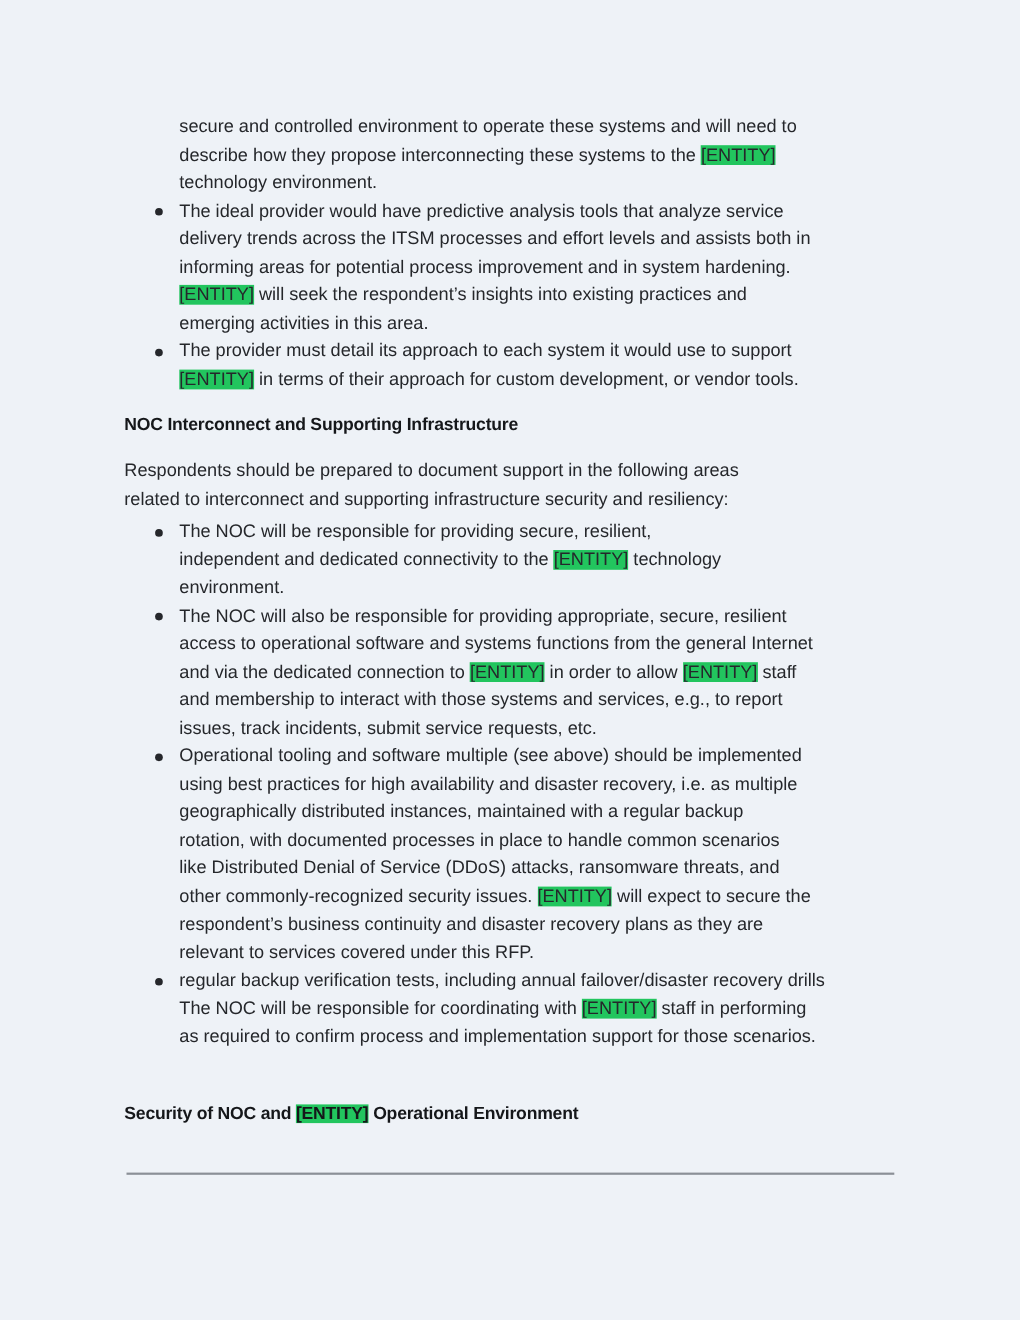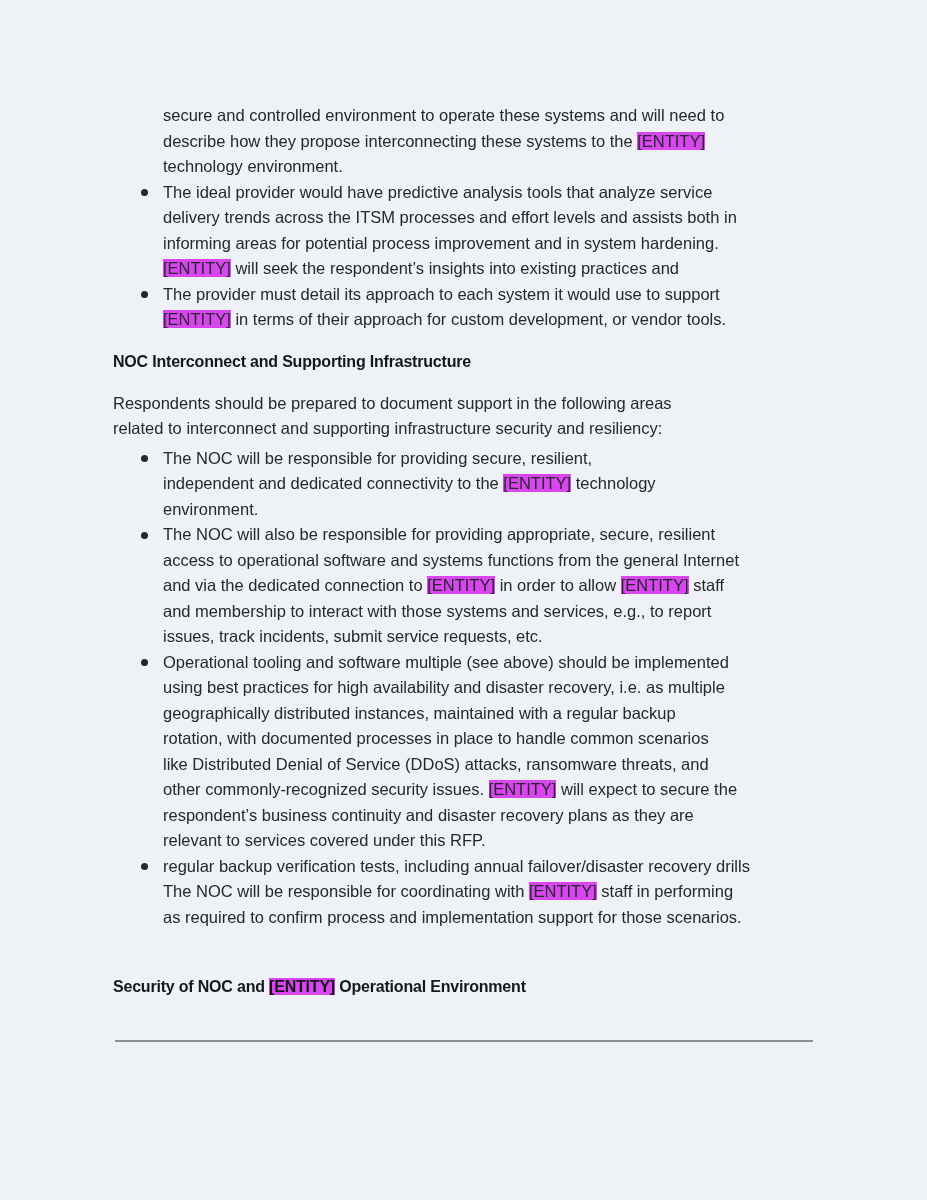--- a/index.html
+++ b/index.html
@@ -63,40 +63,41 @@
   .blk-spacer {
     height: 28px;
   }
   .blk-divider {
     border: none;
     border-top: 2px solid #8b9097;
     margin: 40px 0 0 2px;
     width: 698px;
   }
   .hl {
-    background: #d946ef;
+    background: #22c55e;
   }
 </style>
 </head>
 <body>
 
 <div class="page">
   <div class="doc">
       <ul class="blk-list">
         <li>
           <div class="line"><span>secure and controlled environment to operate these systems and will need to</span></div>
           <div class="line"><span>describe how they propose interconnecting these systems to the </span><span class="hl">[ENTITY]</span></div>
           <div class="line"><span>technology environment.</span></div>
         </li>
         <li>
           <span class="bullet-marker"></span>
           <div class="line"><span>The ideal provider would have predictive analysis tools that analyze service</span></div>
           <div class="line"><span>delivery trends across the ITSM processes and effort levels and assists both in</span></div>
           <div class="line"><span>informing areas for potential process improvement and in system hardening.</span></div>
           <div class="line"><span class="hl">[ENTITY]</span><span> will seek the respondent’s insights into existing practices and</span></div>
+          <div class="line"><span>emerging activities in this area.</span></div>
         </li>
         <li>
           <span class="bullet-marker"></span>
           <div class="line"><span>The provider must detail its approach to each system it would use to support</span></div>
           <div class="line"><span class="hl">[ENTITY]</span><span> in terms of their approach for custom development, or vendor tools.</span></div>
         </li>
       </ul>
       <h2 class="blk-heading"><span>NOC Interconnect and Supporting Infrastructure</span></h2>
       <div class="blk-paragraph">
         <div class="line"><span>Respondents should be prepared to document support in the following areas</span></div>

